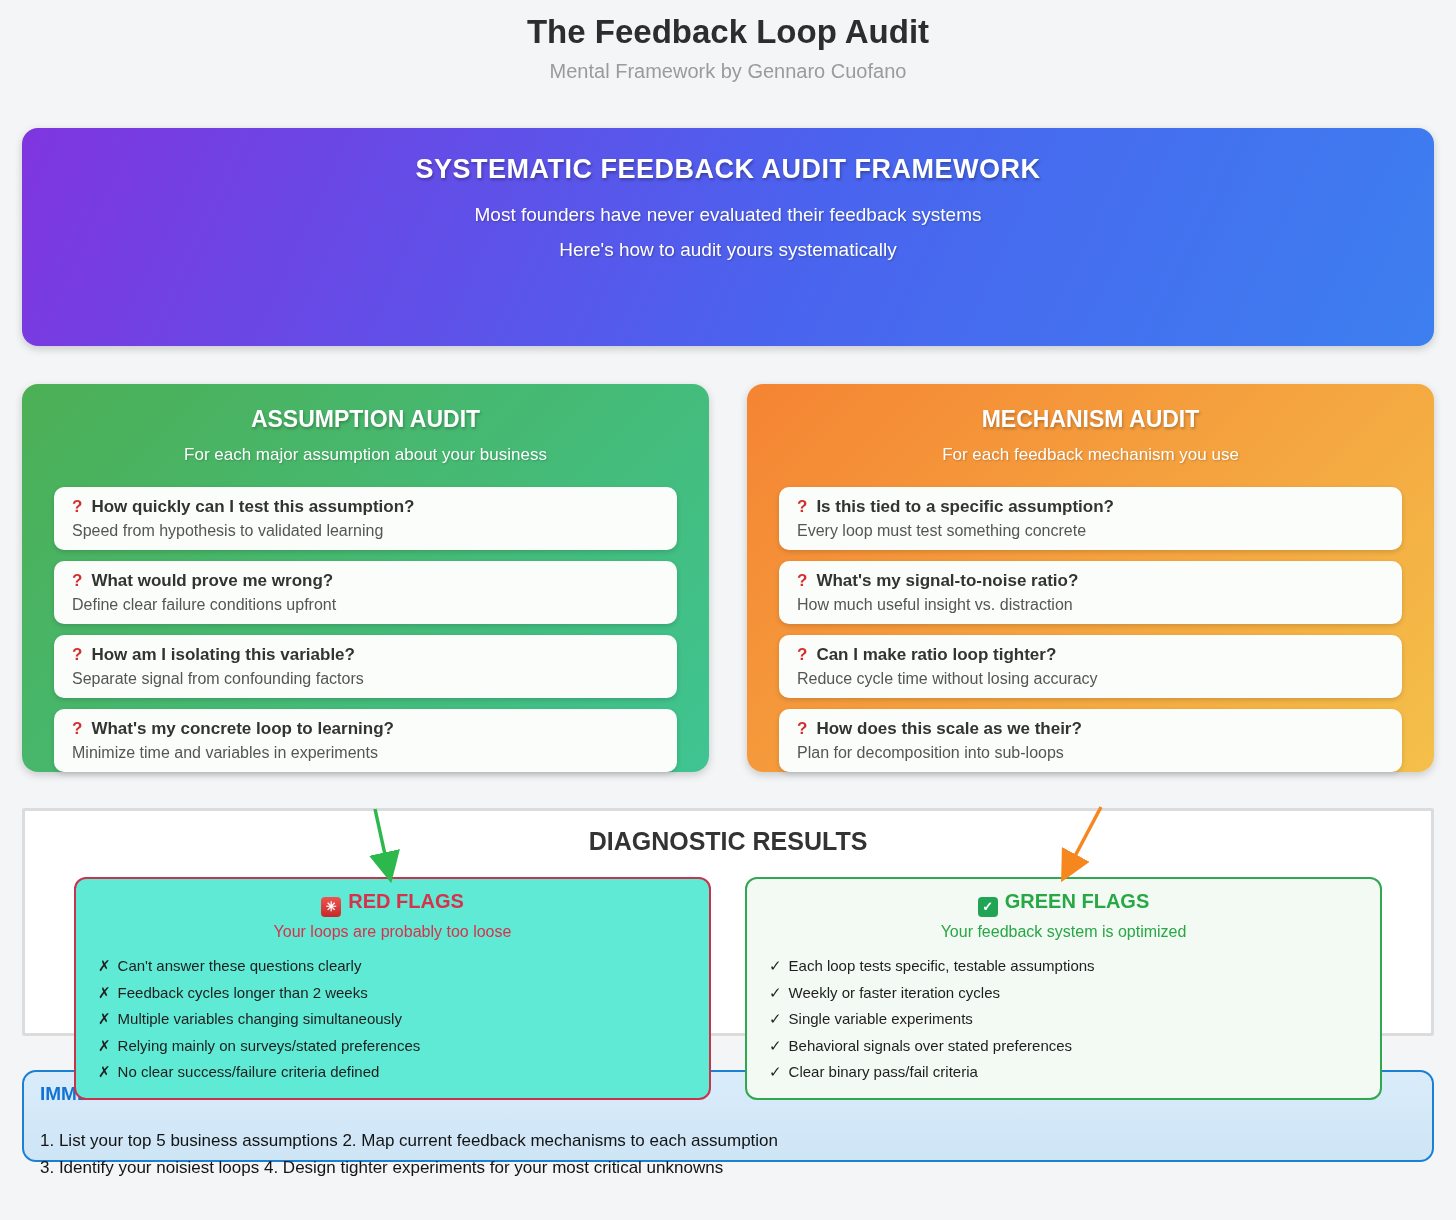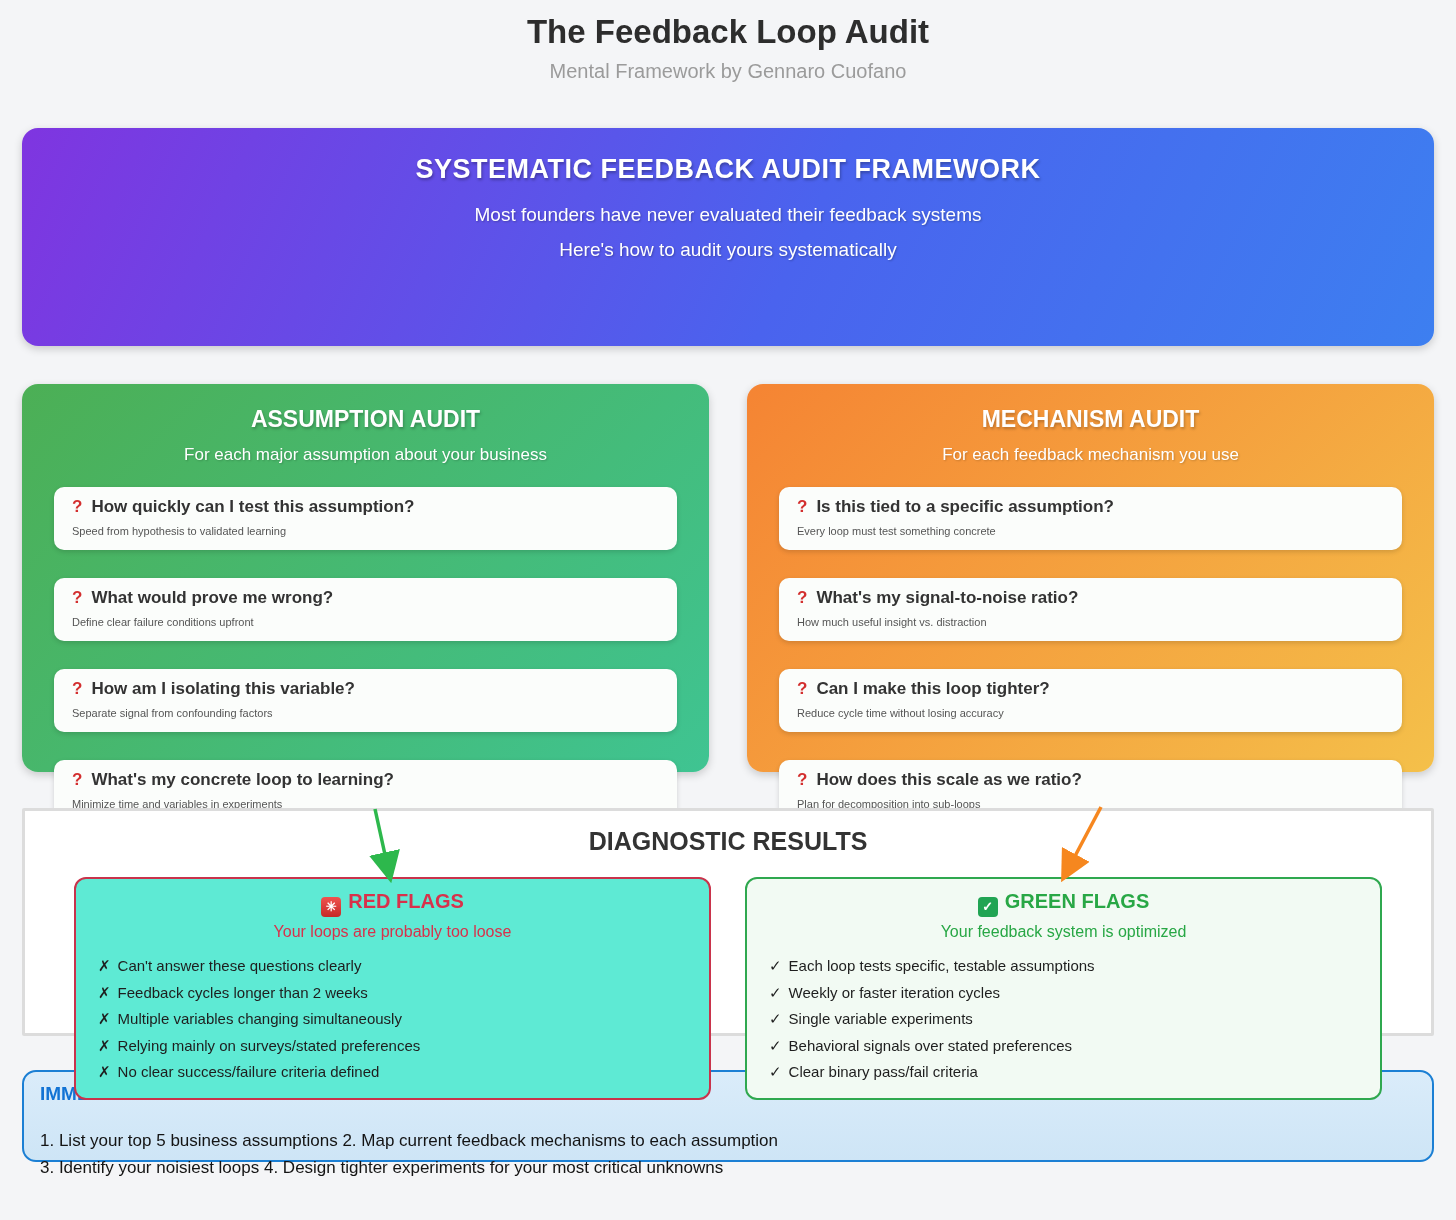--- a/index.html
+++ b/index.html
@@ -41,26 +41,26 @@
   }
   .col-green { background: linear-gradient(135deg, #4CAF55 0%, #3FC492 100%); }
   .col-orange { background: linear-gradient(135deg, #F58433 0%, #F4C04A 100%); }
   .col-title {
     text-align: center; color: #fff; font-size: 23px; font-weight: bold;
     text-shadow: 1px 2px 3px rgba(0,0,0,0.25); margin-bottom: 12px;
   }
   .col-subtitle { text-align: center; color: #fff; font-size: 17px; text-shadow: 1px 1px 2px rgba(0,0,0,0.2); margin-bottom: 22px; }
   .qcard {
     background: #FBFDFB; border-radius: 10px;
-    padding: 8px 18px 9px; margin-bottom: 28px;
+    padding: 8px 18px 9px; margin-bottom: 11px;
     box-shadow: 0 2px 5px rgba(0,0,0,0.15);
   }
   .qcard-question { font-size: 17px; line-height: 24px; font-weight: bold; color: #333; }
   .q-mark { color: #D32F2F; font-weight: bold; margin-right: 9px; }
-  .qcard-desc { font-size: 11px; line-height: 20px; color: #555; margin-top: 2px; }
+  .qcard-desc { font-size: 16px; line-height: 20px; color: #555; margin-top: 2px; }
 
   
   .diagnostic {
     position: relative;
     margin: 36px 22px 0;
     height: 228px;
     background: #FFFFFF;
     border: 3px solid #DCDCDC;
     border-radius: 2px;
   }
@@ -142,25 +142,25 @@
 
     <div class="qcard">
       <div class="qcard-question"><span class="q-mark">?</span><span>Is this tied to a specific assumption?</span></div>
       <div class="qcard-desc">Every loop must test something concrete</div>
     </div>
     <div class="qcard">
       <div class="qcard-question"><span class="q-mark">?</span><span>What's my signal-to-noise ratio?</span></div>
       <div class="qcard-desc">How much useful insight vs. distraction</div>
     </div>
     <div class="qcard">
-      <div class="qcard-question"><span class="q-mark">?</span><span>Can I make this loop tighter?</span></div>
+      <div class="qcard-question"><span class="q-mark">?</span><span>Can I make ratio loop tighter?</span></div>
       <div class="qcard-desc">Reduce cycle time without losing accuracy</div>
     </div>
     <div class="qcard">
-      <div class="qcard-question"><span class="q-mark">?</span><span>How does this scale as we ratio?</span></div>
+      <div class="qcard-question"><span class="q-mark">?</span><span>How does this scale as we their?</span></div>
       <div class="qcard-desc">Plan for decomposition into sub-loops</div>
     </div>
   </div>
 
 </section>
 
 <section class="diagnostic">
   <svg class="arrows-svg" width="1412" height="96" viewBox="0 0 1412 96">
     <defs>
       <marker id="ah-green" markerWidth="9" markerHeight="9" refX="6" refY="4.5" orient="auto">

